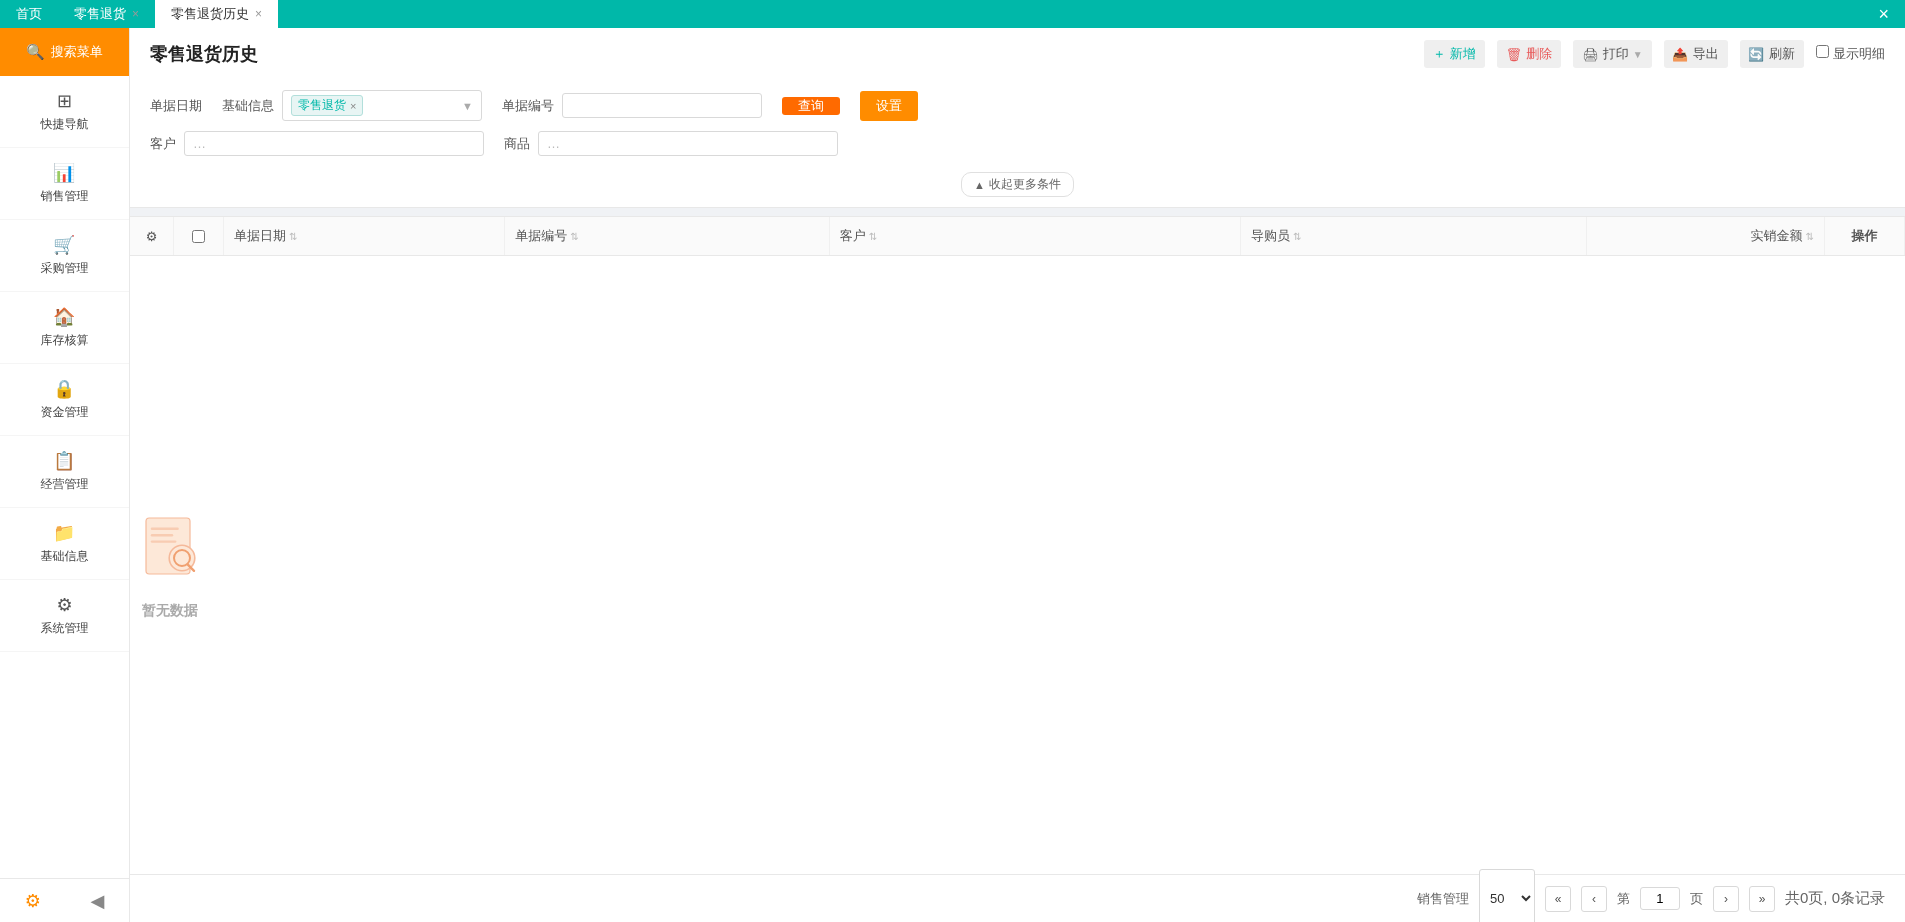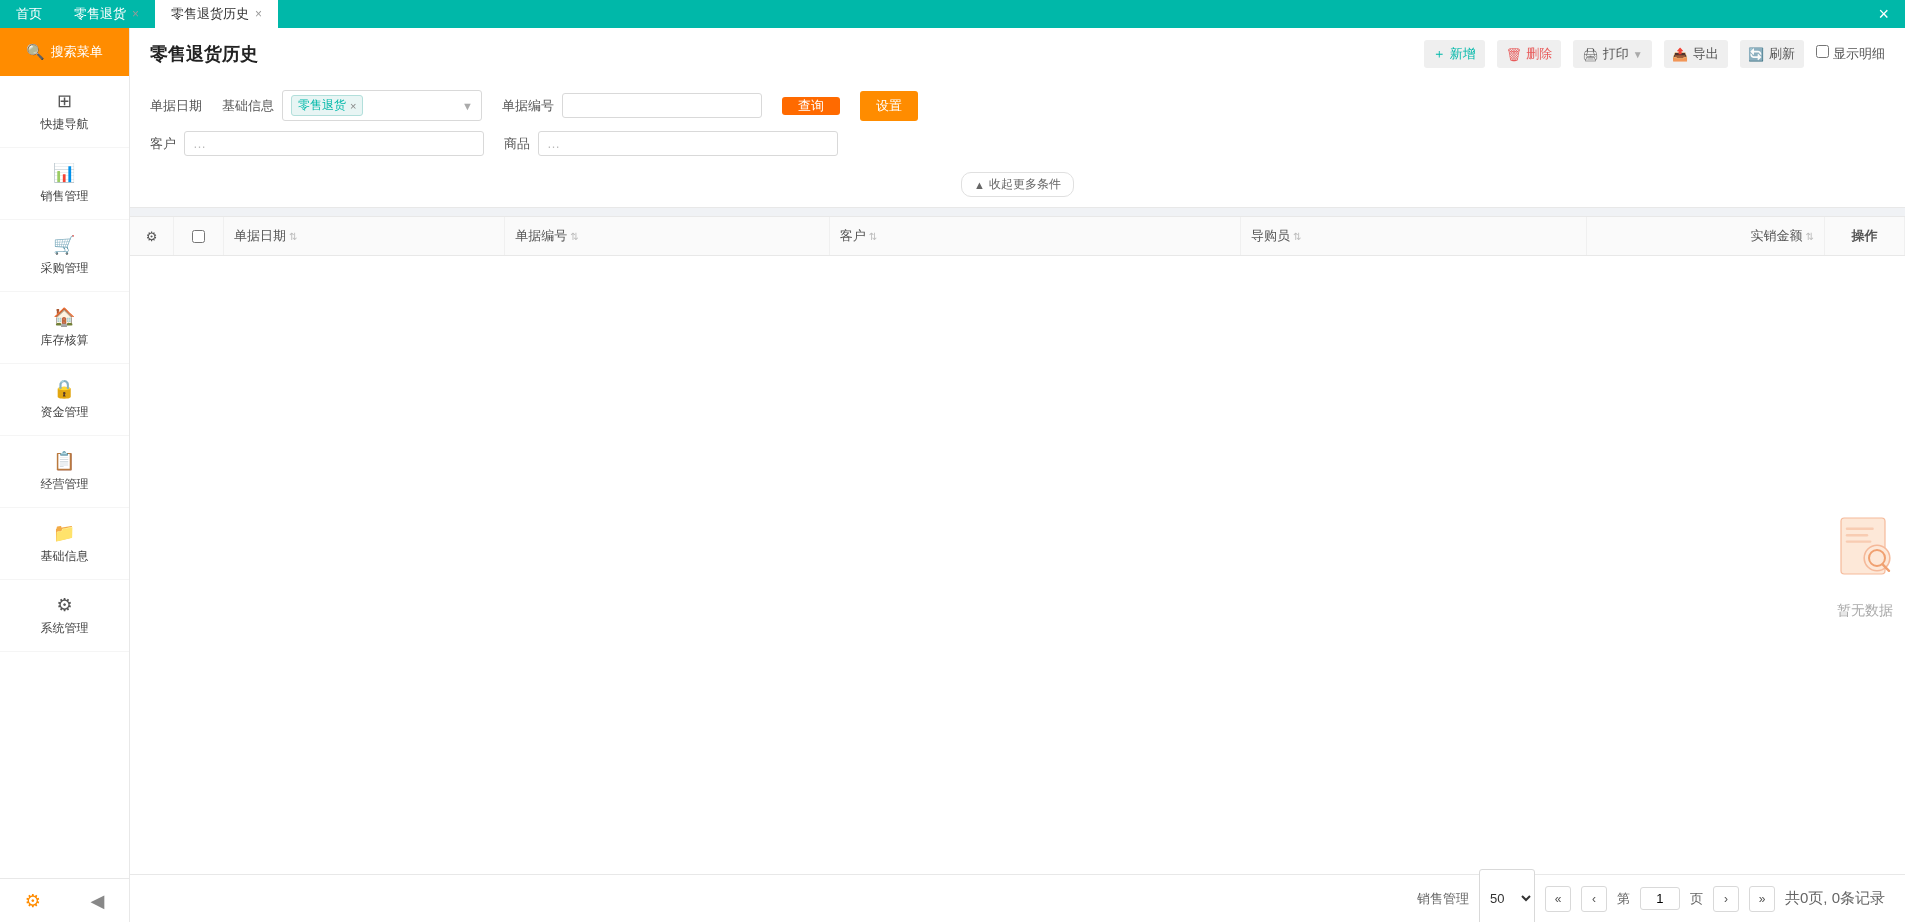--- a/index.html
+++ b/index.html
@@ -326,24 +326,25 @@
     .th.num-th { flex: 1.4; }
     .th.customer-th { flex: 1.8; }
     .th.guide-th { flex: 1.5; }
     .th.amount-th { flex: 1; justify-content: flex-end; }
     .th.action-th { width: 80px; justify-content: center; font-weight: bold; }
     .sort-icon { font-size: 10px; color: #bbb; }
 
     .table-body {
       flex: 1;
       display: flex;
-      align-items: flex-end;
+      align-items: flex-start;
       justify-content: center;
       flex-direction: column;
       gap: 12px;
+      font-weight: bold;
     }
     .empty-state {
       display: flex;
       flex-direction: column;
       align-items: center;
       gap: 12px;
     }
     .empty-icon {
       width: 80px;
       height: 80px;

